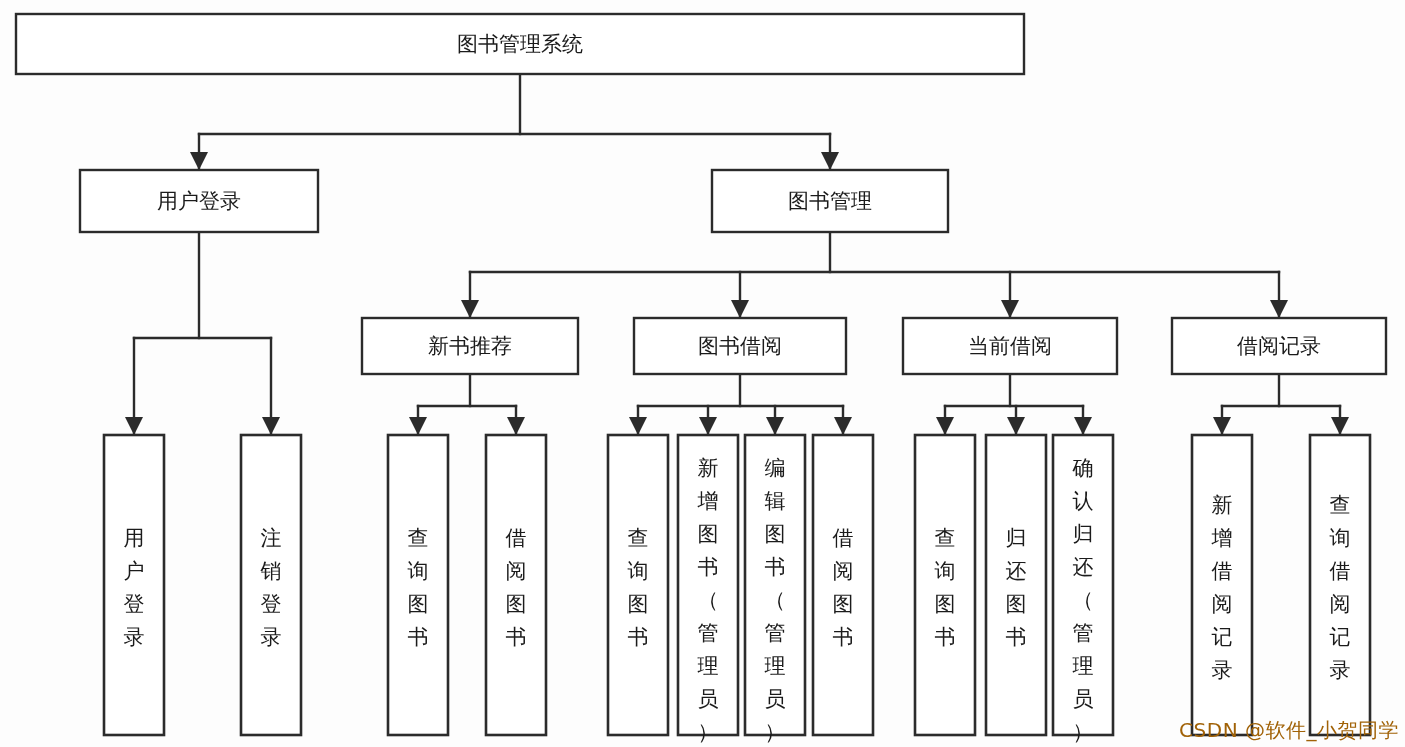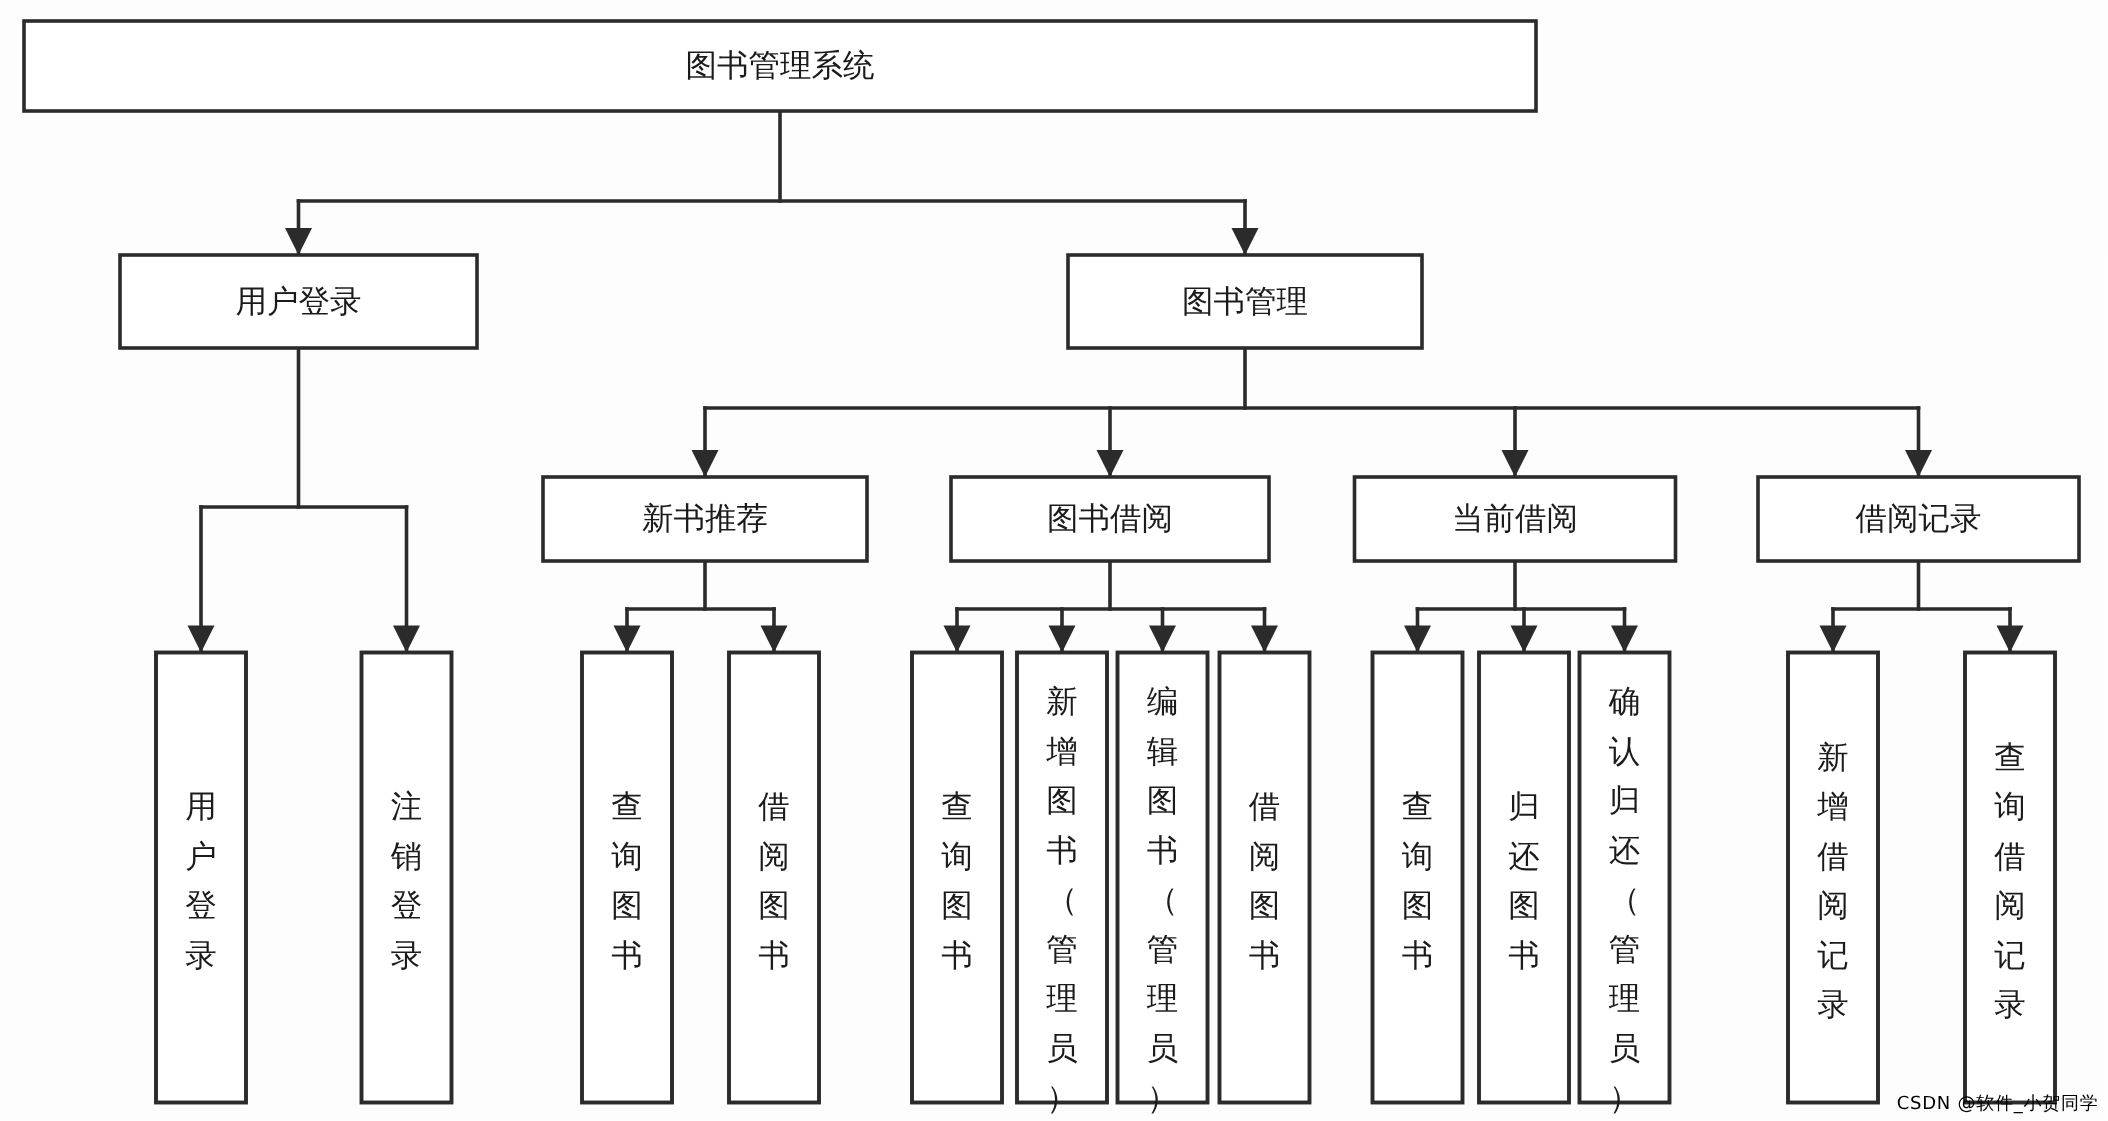--- a/index.html
+++ b/index.html
@@ -58,22 +58,22 @@
     font-family: "DejaVu Sans", "Liberation Sans", sans-serif;
     font-size: 21px;
     fill: #1b1b1b;
     text-anchor: middle;
   }
   .watermark {
     position: absolute;
     right: 6px;
     bottom: 3px;
     font-family: "DejaVu Sans", "Liberation Sans", sans-serif;
-    font-size: 12px;
-    color: #000000;
+    font-size: 20px;
+    color: #a16207;
     letter-spacing: 0.5px;
     white-space: nowrap;
     user-select: none;
   }
 </style>
 </head>
 <body>
 
 <div id="diagram-root">
   <svg id="tree-svg" viewBox="0 0 1405 747" xmlns="http://www.w3.org/2000/svg">

